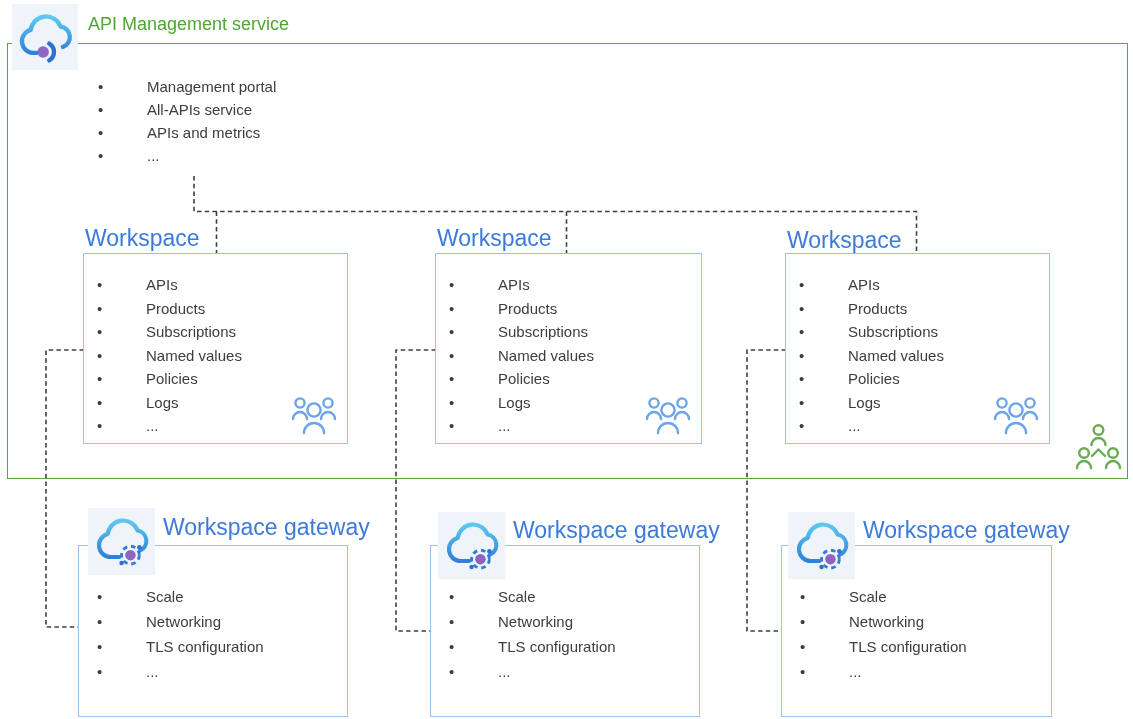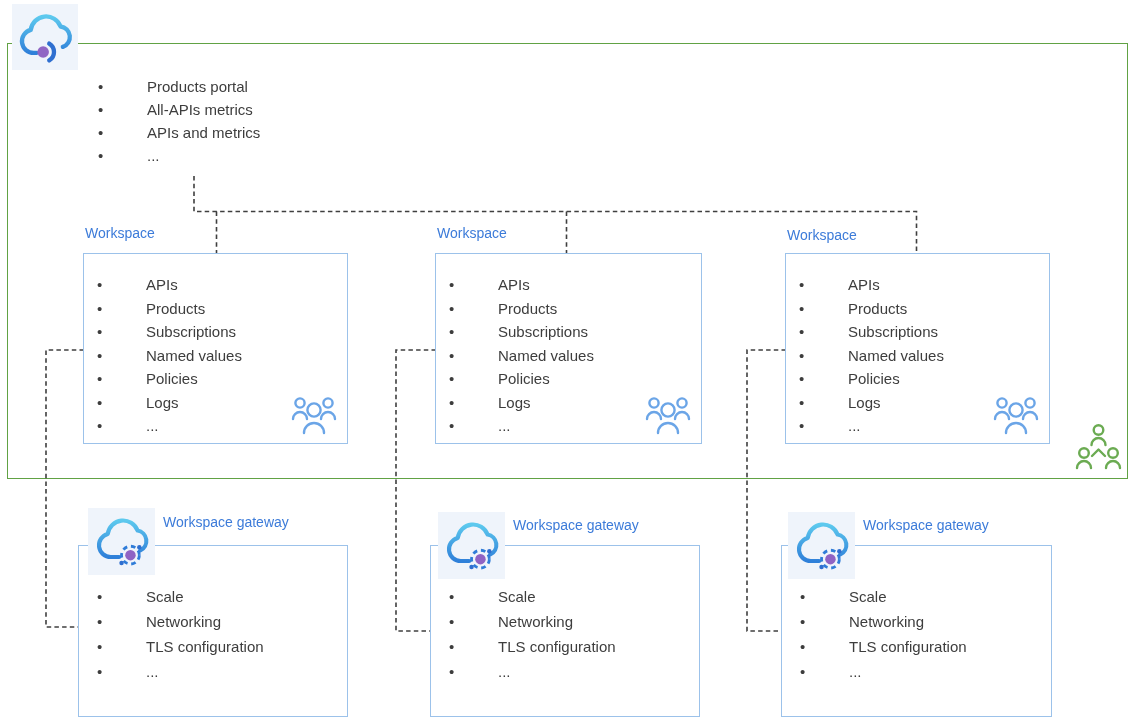--- a/index.html
+++ b/index.html
@@ -22,21 +22,21 @@
     position:absolute;background:var(--icon-bg,#eff4fb);z-index:3;display:flex;align-items:center;justify-content:center;
   }
   .service-icon-tile{left:12px;top:4px;width:66px;height:66px;}
 
   .box{
     position:absolute;background:#fff;border:1.5px solid var(--box-border,#9cc2ea);z-index:2;box-sizing:border-box;
   }
   .ws-box{top:253px;height:191px;width:265px;}
   .gw-box{top:545px;height:172px;width:270px;}
   .box-title{
-    position:absolute;font-size:14px;color:var(--box-title,#3c7bd9);z-index:4;white-space:nowrap;
+    position:absolute;font-size:23px;color:var(--box-title,#3c7bd9);z-index:4;white-space:nowrap;
   }
 
   ul.blist{list-style:none;margin:0;padding:0;position:absolute;z-index:3;}
   ul.blist li{display:flex;align-items:center;font-size:15px;color:var(--body-text,#3d3d3d);}
   ul.blist .dot{display:inline-block;width:49px;flex:0 0 49px;}
   .service-list{left:98px;top:75px;}
   .service-list li{height:23px;}
   .ws-list{left:13px;top:19px;}
   .ws-list li{height:23.5px;}
   .gw-list{left:18px;top:38px;}
@@ -66,29 +66,30 @@
         <linearGradient id="cg1" x1="0" y1="0" x2="0" y2="1">
           <stop offset="0" stop-color="#5dc9ee"></stop>
             <stop offset="1" stop-color="#2f80d9"></stop>
         </linearGradient>
       </defs>
       <path d="M23 49 H20 A 12.5 12.5 0 0 1 16.8 24.4 A 16.5 16.5 0 0 1 48.6 20.8 A 11.2 11.2 0 0 1 51 42.5" fill="none" stroke="url(#cg1)" stroke-width="4.6" stroke-linecap="round" stroke-linejoin="round"></path>
       <path d="M36.5 39 A 10.5 10.5 0 0 1 36.5 57" fill="none" stroke="#2f6fd0" stroke-width="4.6" stroke-linecap="round"></path>
       <circle cx="30" cy="48" r="6.2" fill="#9066c4"></circle>
     </svg>
   </div>
+  <div class="service-title">API Management service</div>
 
   <ul class="blist service-list">
       <li>
         <span class="dot">•</span>
-        <span class="txt">Products portal</span>
+        <span class="txt">Management portal</span>
       </li>
       <li>
         <span class="dot">•</span>
-        <span class="txt">All-APIs metrics</span>
+        <span class="txt">All-APIs service</span>
       </li>
       <li>
         <span class="dot">•</span>
         <span class="txt">APIs and metrics</span>
       </li>
       <li>
         <span class="dot">•</span>
         <span class="txt">...</span>
       </li>
     </ul>

